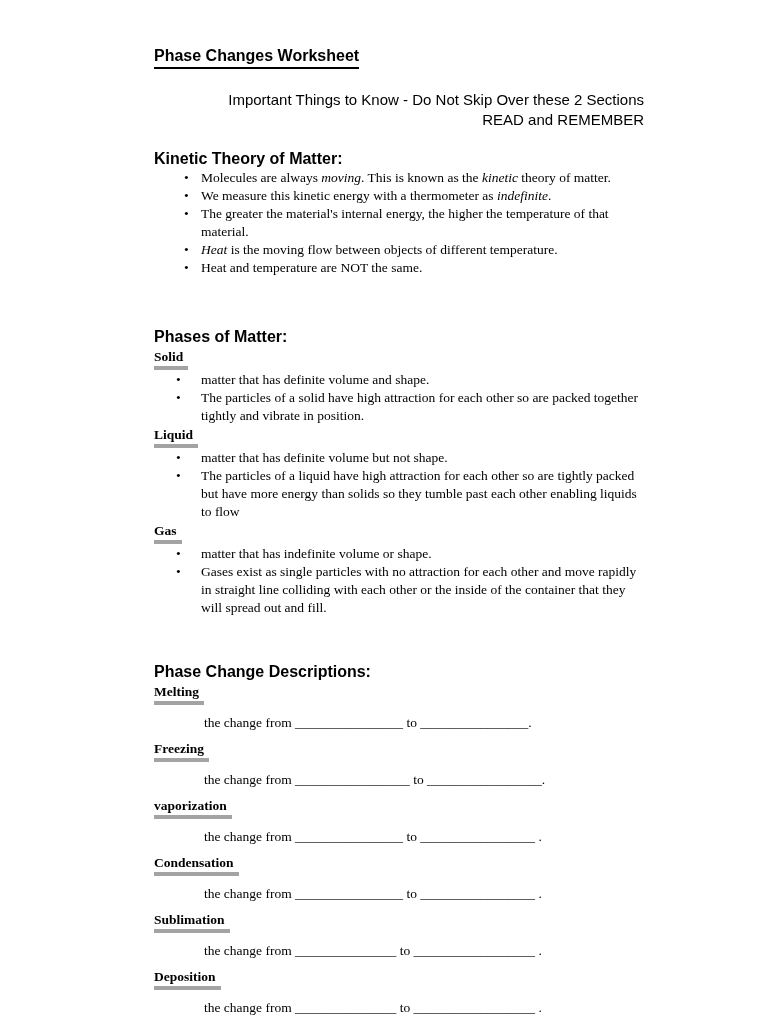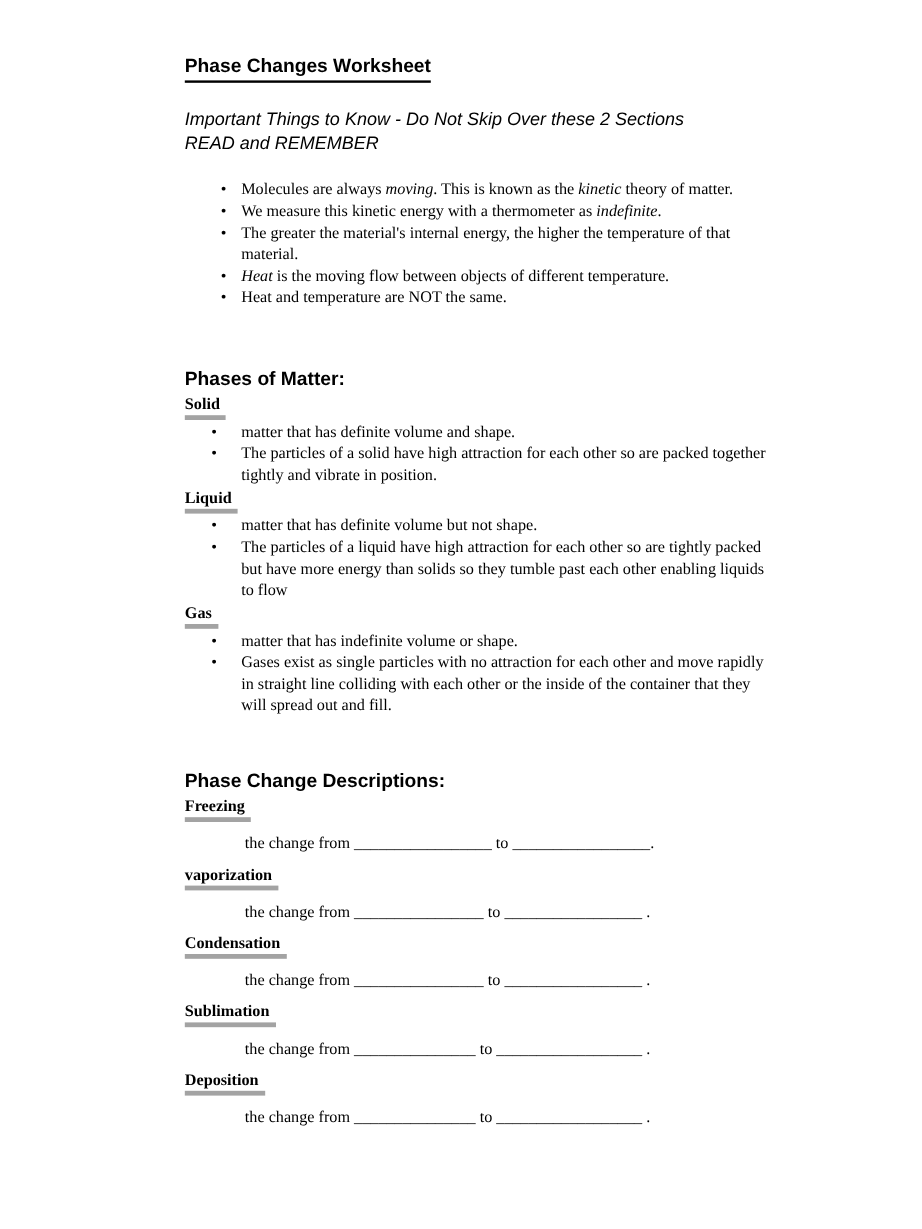--- a/index.html
+++ b/index.html
@@ -34,23 +34,22 @@
     display: inline-block;
     border-bottom: 2px solid #000;
     padding-bottom: 1px;
   }
   .name-area { white-space: nowrap; }
   .name-blank { letter-spacing: 0; }
 
   
   .notice {
     margin-top: 21px;
-    text-align: left;
+    text-align: right;
     font-family: "Liberation Sans", sans-serif;
-    font-style: italic;
     font-size: 15px;
     line-height: 20px;
   }
 
   
   .section-heading {
     margin: 0;
     font-family: "Liberation Sans", sans-serif;
     font-weight: bold;
     font-size: 16px;
@@ -101,20 +100,21 @@
   <header class="header-row">
     <h1 class="doc-title">Phase Changes Worksheet</h1>
   </header>
 
   <div class="notice">
     <div>Important Things to Know - Do Not Skip Over these 2 Sections</div>
     <div>READ and REMEMBER</div>
   </div>
 
   <section class="section-kinetic">
+    <h2 class="section-heading">Kinetic Theory of Matter:</h2>
     <ul class="bullets">
         <li class="bullet">
           <span class="marker">•</span>
           <span class="btext"><span>Molecules are always </span><span class="it">moving</span><span>. This is known as the </span><span class="it">kinetic</span><span> theory of matter.</span></span>
         </li>
         <li class="bullet">
           <span class="marker">•</span>
           <span class="btext"><span>We measure this kinetic energy with a thermometer as </span><span class="it">indefinite</span><span>.</span></span>
         </li>
         <li class="bullet">
@@ -174,20 +174,24 @@
             </li>
           </ul>
         </div>
       </div>
   </section>
 
   <section class="section-changes">
     <h2 class="section-heading">Phase Change Descriptions:</h2>
     <div>
         <div class="pc-item">
+          <div class="term">Melting</div>
+          <div class="pc-line">the change from ________________ to ________________.</div>
+        </div>
+        <div class="pc-item">
           <div class="term">Freezing</div>
           <div class="pc-line">the change from _________________ to _________________.</div>
         </div>
         <div class="pc-item">
           <div class="term">vaporization</div>
           <div class="pc-line">the change from ________________ to _________________ .</div>
         </div>
         <div class="pc-item">
           <div class="term">Condensation</div>
           <div class="pc-line">the change from ________________ to _________________ .</div>

